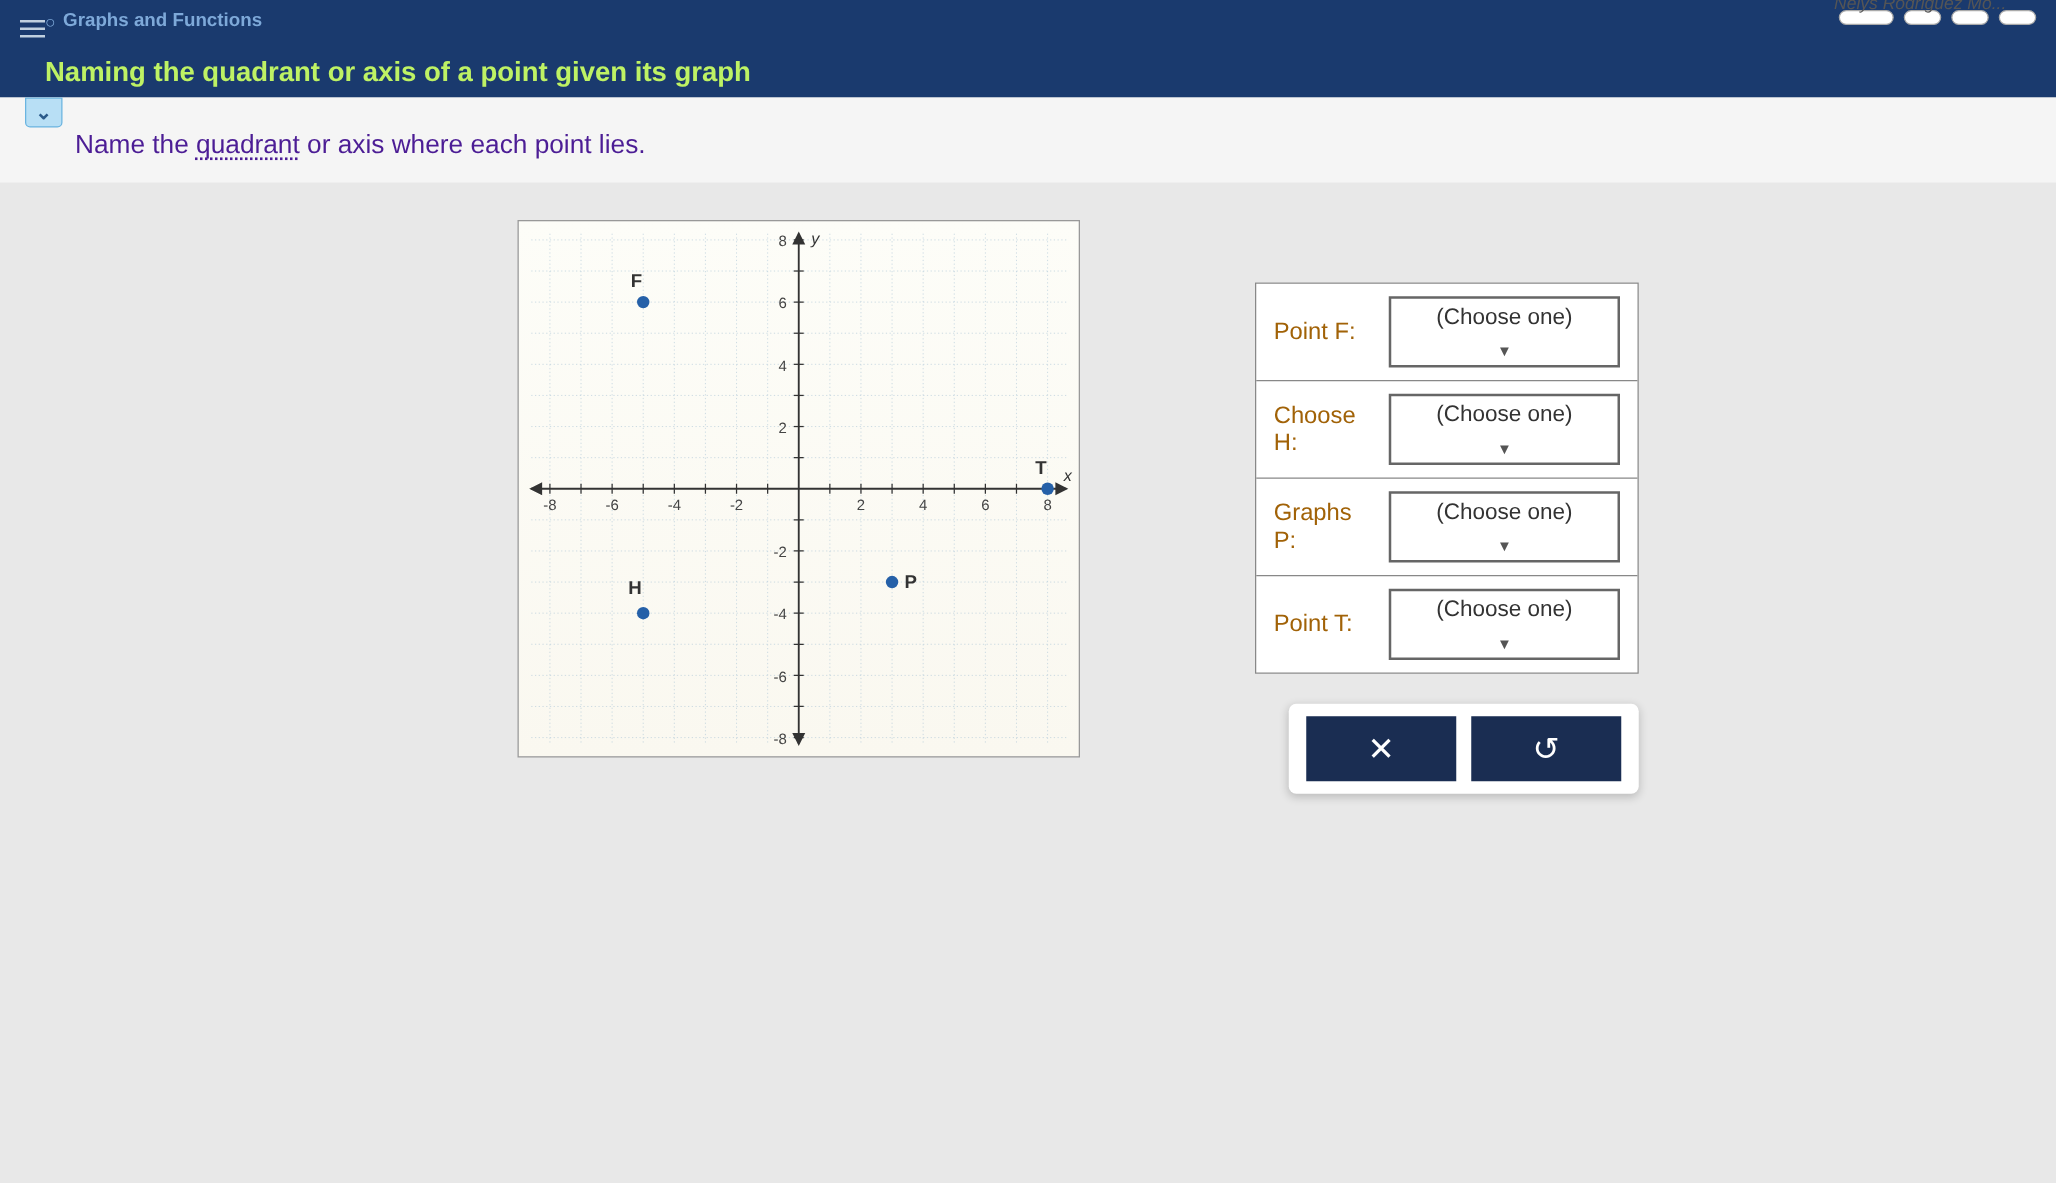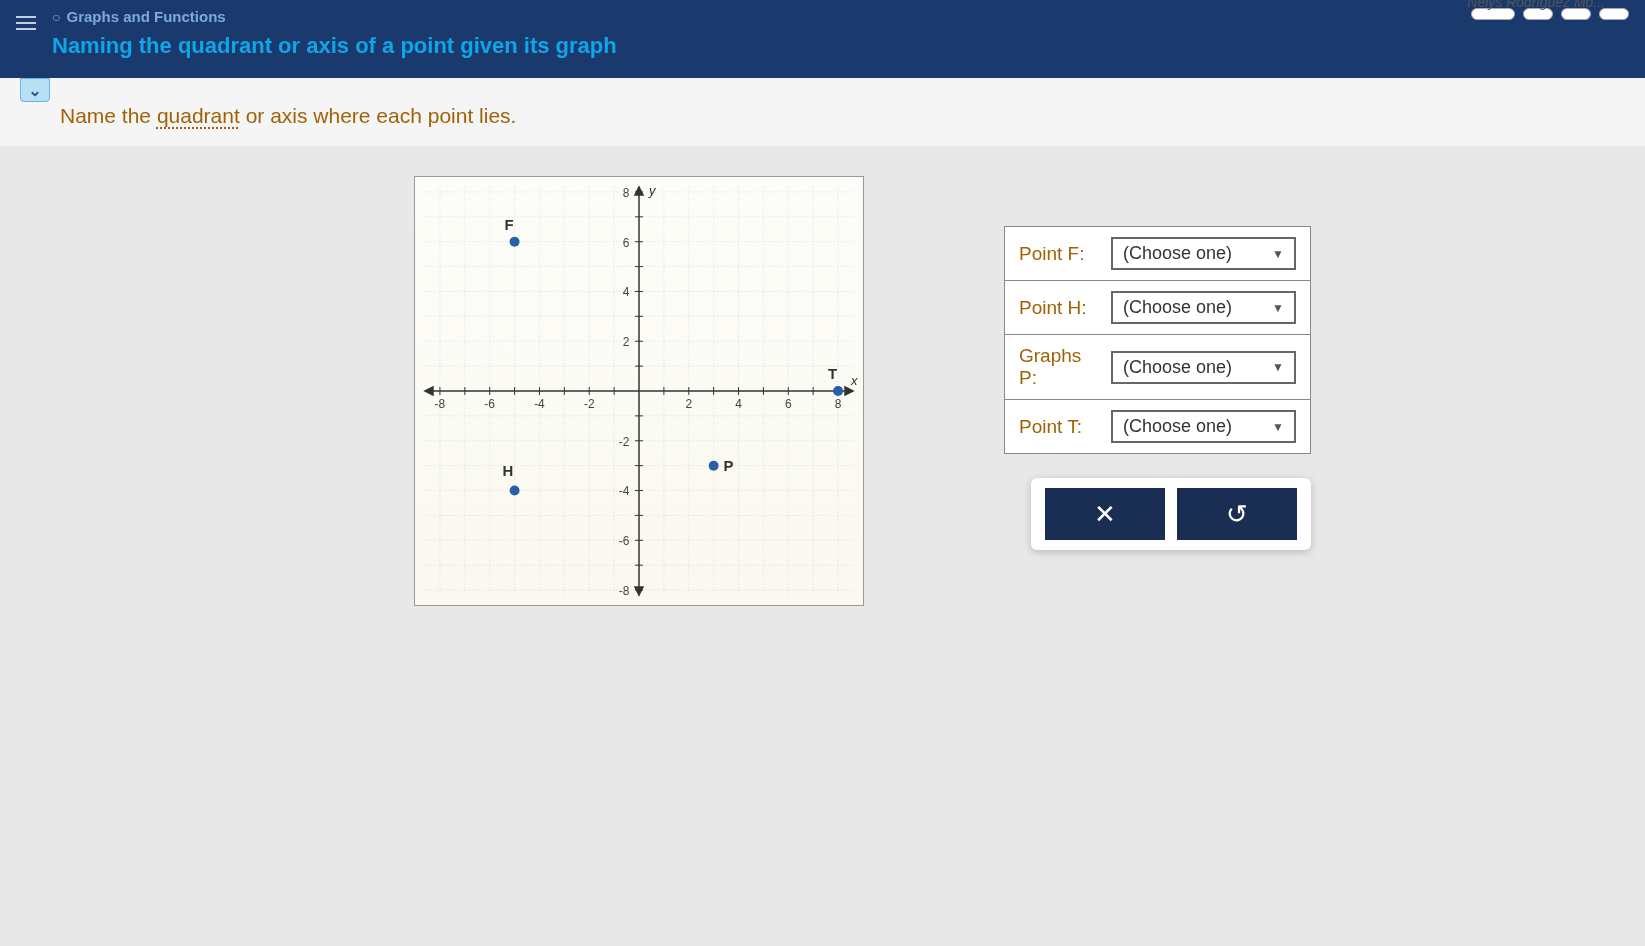--- a/index.html
+++ b/index.html
@@ -8,21 +8,20 @@
       background: #e8e8e8;
       width: 1645px;
       height: 946px;
       overflow: hidden;
     }
     .header {
       background: #1a3a6e;
       padding: 8px 16px;
       display: flex;
       align-items: flex-start;
-      gap: 16px;
       height: 78px;
     }
     .menu-icon {
       color: #d0e0f0;
       font-size: 24px;
       padding-top: 4px;
       cursor: pointer;
     }
     .menu-icon div {
       width: 20px;
@@ -39,24 +38,24 @@
       font-weight: 600;
       display: flex;
       align-items: center;
       gap: 6px;
     }
     .category::before {
       content: "○";
       font-size: 14px;
     }
     .title {
-      color: #0ea5e9;
+      color: #bef264;
       font-size: 22px;
       font-weight: 600;
-      margin-top: 8px;
+      margin-top: 20px;
     }
     .top-right {
       display: flex;
       align-items: center;
       gap: 8px;
     }
     .pill {
       width: 30px;
       height: 12px;
       border: 1px solid #aaa;
@@ -83,21 +82,21 @@
       align-items: center;
       justify-content: center;
       color: #2a5a8a;
       font-weight: bold;
       margin-top: -12px;
       cursor: pointer;
       border-radius: 0 0 4px 4px;
     }
     .instruction {
       font-size: 21px;
-      color: #a16207;
+      color: #4c1d95;
       margin-top: 14px;
     }
     .instruction .underline {
       text-decoration: underline;
       text-decoration-style: dotted;
       text-underline-offset: 4px;
     }
     .main-area {
       display: flex;
       padding: 30px 60px;
@@ -145,20 +144,21 @@
       padding: 4px 10px;
       background: #fff;
       display: flex;
       align-items: center;
       justify-content: space-between;
       gap: 10px;
       width: 185px;
       font-size: 18px;
       color: #333;
       cursor: pointer;
+      flex-direction: column;
     }
     .dropdown .arrow {
       color: #555;
       font-size: 12px;
     }
     .action-buttons {
       display: flex;
       gap: 12px;
       margin-top: 24px;
       justify-content: center;
@@ -351,21 +351,21 @@
   <div class="answer-panel">
     <div class="answer-table">
       <div class="answer-row">
         <div class="answer-label">Point F:</div>
         <div class="dropdown">
           <span>(Choose one)</span>
           <span class="arrow">▼</span>
         </div>
       </div>
       <div class="answer-row">
-        <div class="answer-label">Point H:</div>
+        <div class="answer-label">Choose H:</div>
         <div class="dropdown">
           <span>(Choose one)</span>
           <span class="arrow">▼</span>
         </div>
       </div>
       <div class="answer-row">
         <div class="answer-label">Graphs P:</div>
         <div class="dropdown">
           <span>(Choose one)</span>
           <span class="arrow">▼</span>

